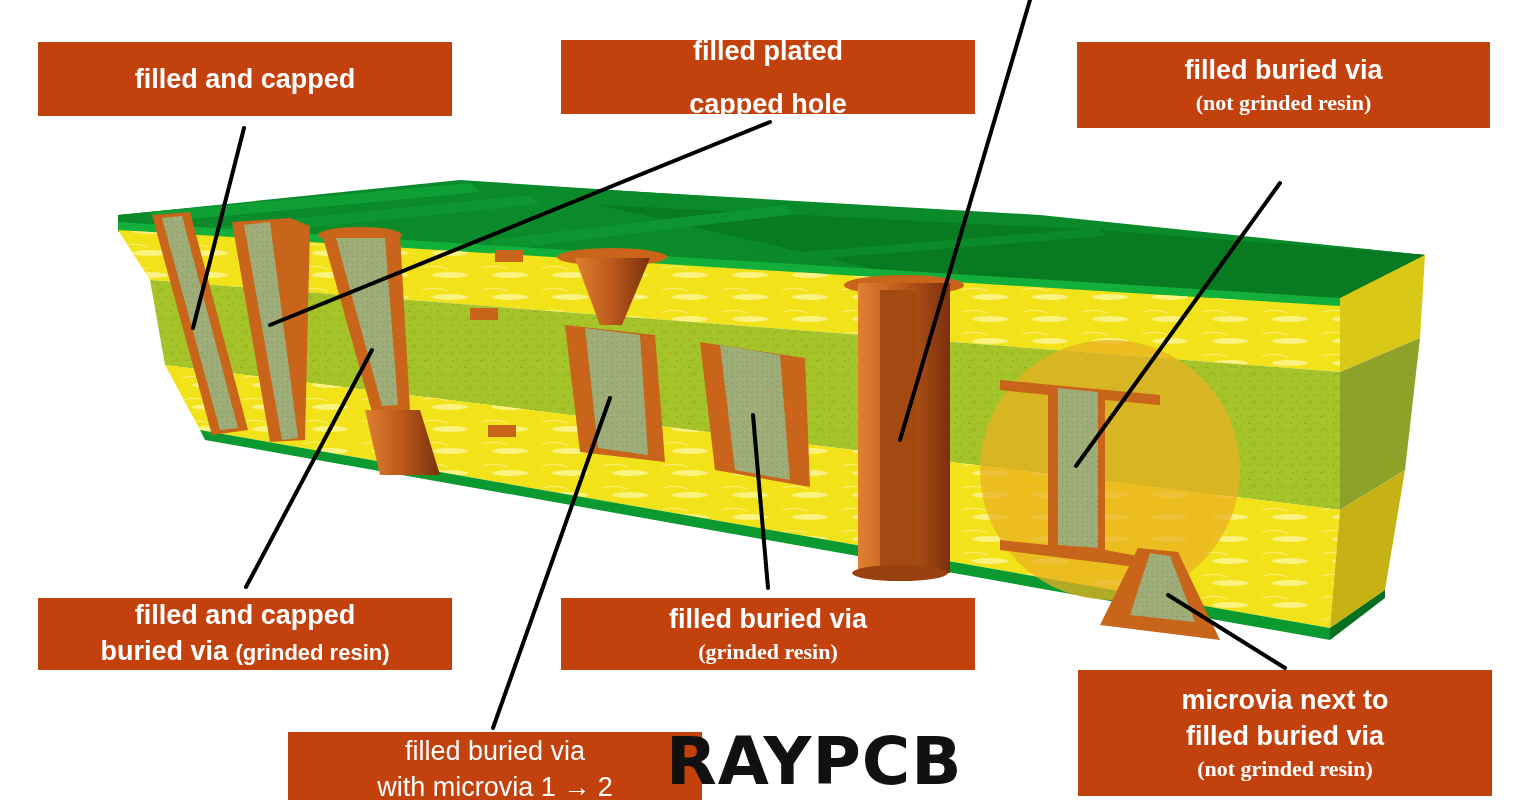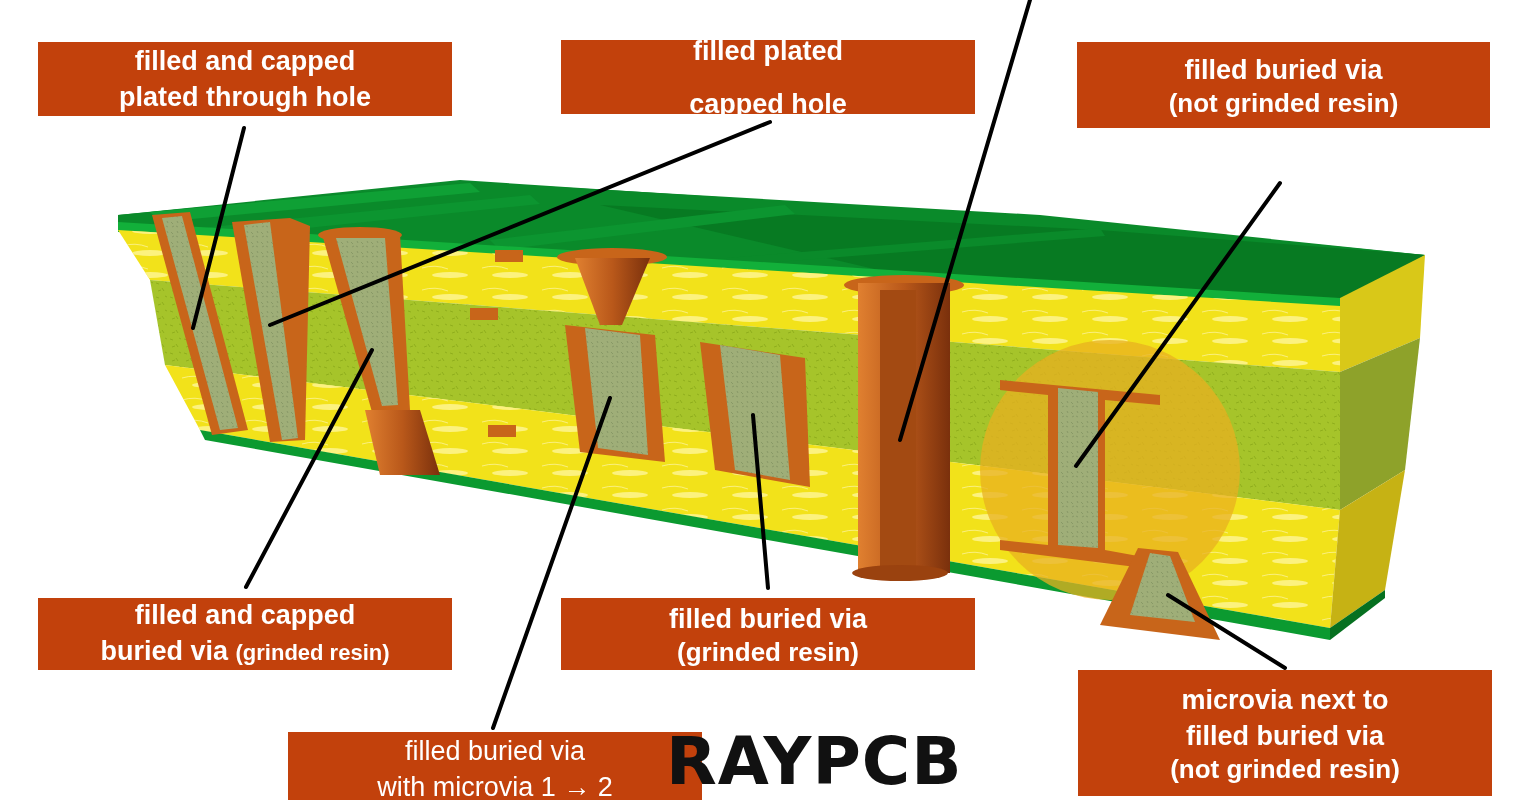--- a/index.html
+++ b/index.html
@@ -4,21 +4,21 @@
 <style>
   html, body { margin:0; padding:0; background:#ffffff; }
   body { width:1536px; height:800px; position:relative; overflow:hidden; font-family:"Liberation Sans", sans-serif; }
   #stage { position:absolute; left:0; top:0; width:1536px; height:800px; }
   .label-box {
     position:absolute; background:#c2410c; color:#ffffff; text-align:center;
     font-family:"Liberation Sans", sans-serif; font-weight:bold; box-sizing:border-box;
     display:flex; flex-direction:column; justify-content:center; align-items:center;
   }
   .label-box .l1, .label-box .l2 { font-size:27px; line-height:36px; display:block; }
-  .label-box .sub { font-size:26px; line-height:30px; display:block; }
+  .label-box .sub { font-size:22px; line-height:30px; display:block;font-family:Liberation Serif, serif; }
   .label-box .inline-sub { font-size:22px; }
   .brand {
     position:absolute; left:666px; top:722px; font-family:"DejaVu Sans", sans-serif;
     font-weight:bold; font-size:66px; color:#111111; letter-spacing:1px; line-height:80px;
   }
 </style>
 </head>
 <body>
 
 <div id="stage">
@@ -117,21 +117,20 @@
       <line x1="1280" y1="183" x2="1076" y2="466"></line>
       <line x1="372" y1="350" x2="246" y2="587"></line>
       <line x1="610" y1="398" x2="493" y2="728"></line>
       <line x1="753" y1="415" x2="768" y2="588"></line>
       <line x1="1168" y1="595" x2="1285" y2="668"></line>
     </g>
   </svg>
 
   <div class="label-box" style="left:38px;top:42px;width:414px;height:74px;">
     <span class="l1">filled and capped</span>
-    <span class="l2">plated through hole</span>
   </div>
 
   <div class="label-box" style="left:561px;top:40px;width:414px;height:74px;gap:17px;">
     <span class="l1">filled plated</span>
     <span class="l2">capped hole</span>
   </div>
 
   <div class="label-box" style="left:1077px;top:42px;width:413px;height:86px;">
     <span class="l1">filled buried via</span>
     <span class="sub">(not grinded resin)</span>

